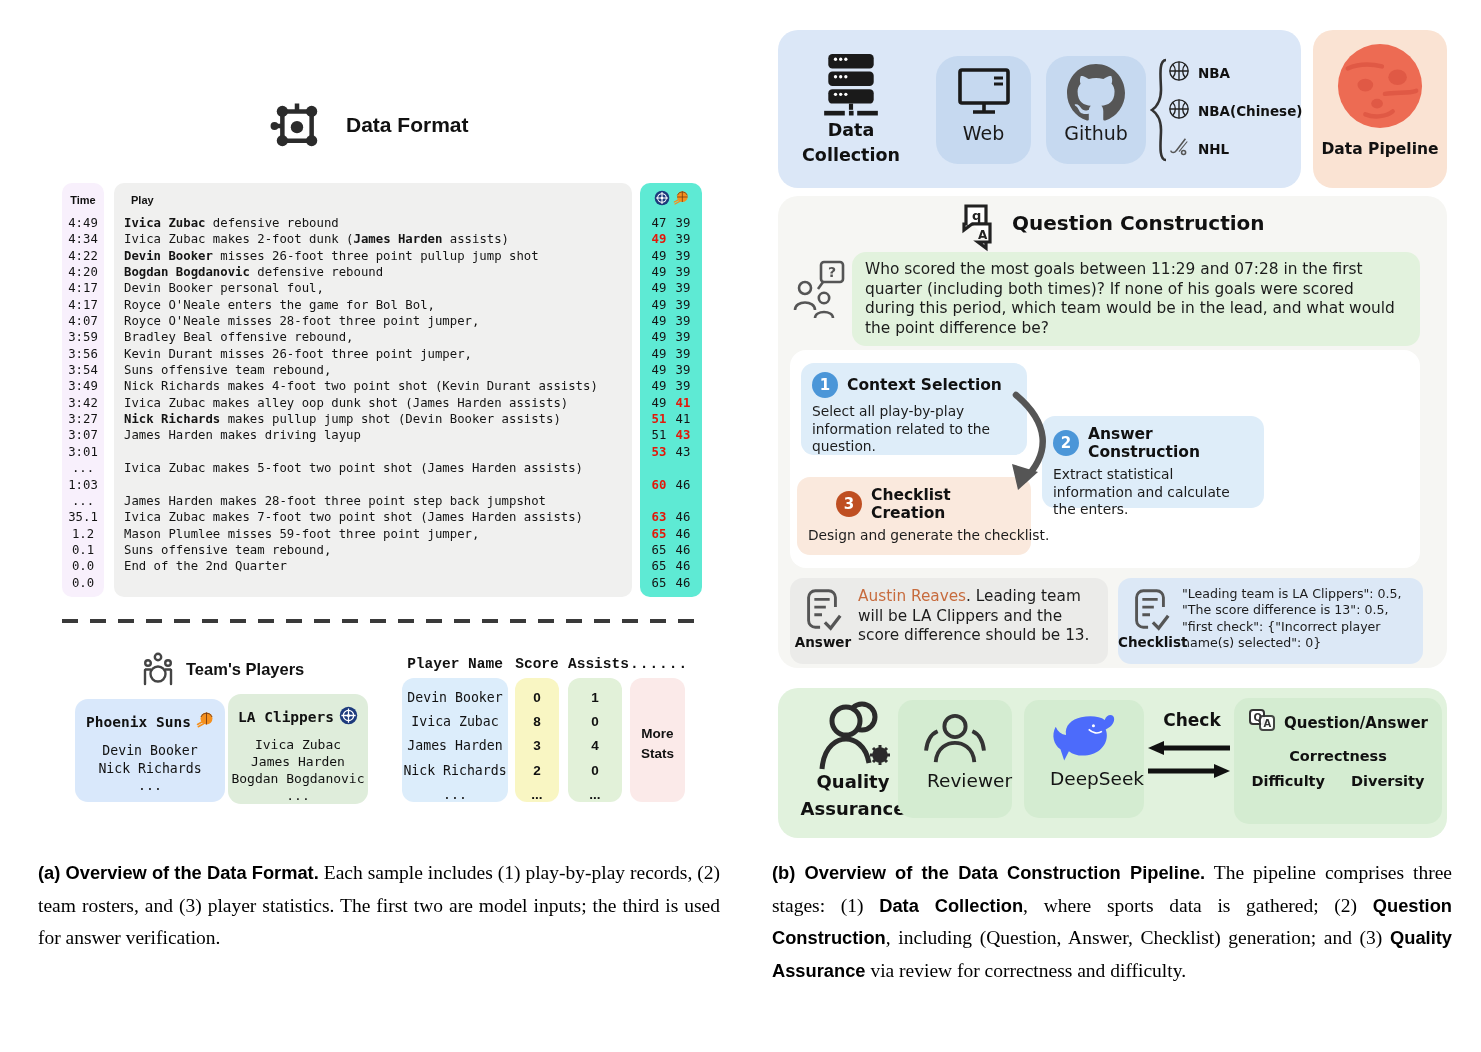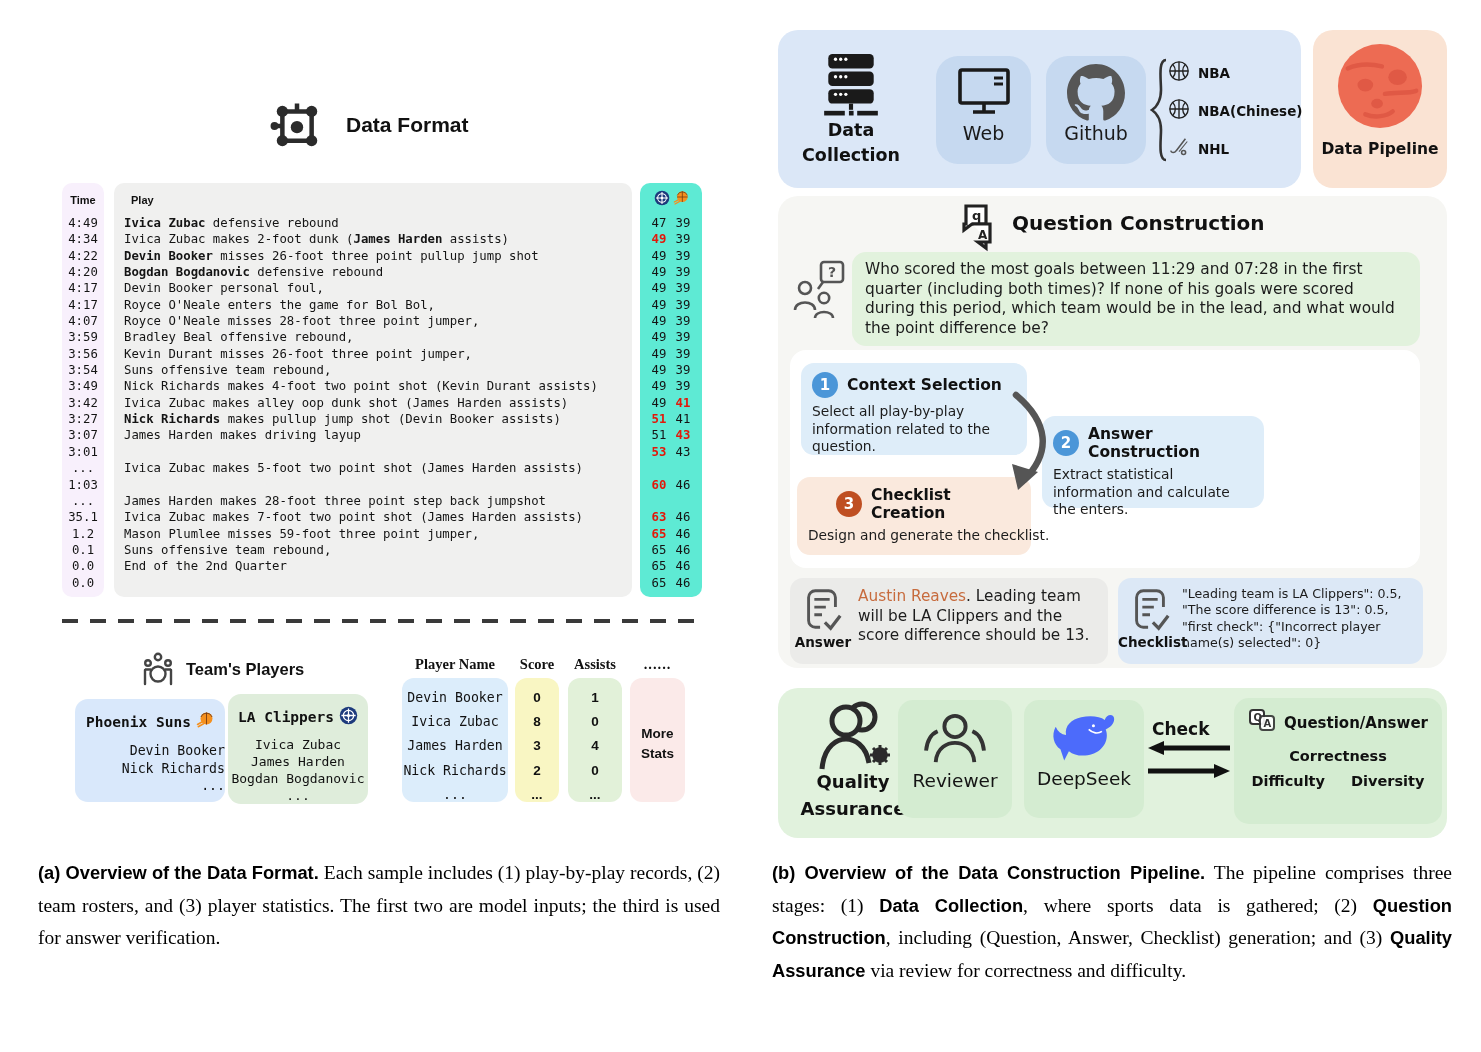--- a/index.html
+++ b/index.html
@@ -23,21 +23,21 @@
   .score-row span{display:inline-block;width:24px;text-align:center;}
   .red{color:#e2180a;font-weight:700;}
   
   .dashline{position:absolute;left:62px;top:619px;width:640px;height:3.5px;
             background:repeating-linear-gradient(90deg,#3a3a3a 0 16px,transparent 16px 28px);}
   .sec-title{font-family:"Liberation Sans",sans-serif;font-weight:700;font-size:16.5px;}
   .teambox{position:absolute;border-radius:13px;text-align:center;font-family:"DejaVu Sans Mono",monospace;box-sizing:border-box;}
   .teambox .tb-title{font-weight:700;font-size:14.5px;margin-top:12px;display:flex;justify-content:center;align-items:center;gap:5px;}
   .teambox .tb-players{margin-top:10px;font-size:13.2px;line-height:17.5px;}
   .statcol{position:absolute;border-radius:12px;top:678px;height:124px;box-sizing:border-box;padding-top:8px;text-align:center;}
-  .stat-hdr{position:absolute;top:656px;font-family:Liberation Serif, serif;font-weight:700;font-size:14.5px;text-align:center;}
+  .stat-hdr{position:absolute;top:656px;font-family:Liberation Mono, monospace;font-weight:700;font-size:14.5px;text-align:center;}
   .stat-name-row{height:24.2px;line-height:24.2px;font-family:"DejaVu Sans Mono",monospace;font-size:13.2px;white-space:nowrap;}
   .stat-num-row{height:24.2px;line-height:24.2px;font-family:"Liberation Sans",sans-serif;font-weight:700;font-size:13.5px;}
   
   .caption{position:absolute;font-family:"Liberation Serif",serif;font-size:19.5px;line-height:32.5px;color:#000;text-align:justify;}
   .caption .rb{font-family:"Liberation Sans",sans-serif;font-weight:700;font-size:18.3px;}
   
   .bigpanel{position:absolute;border-radius:20px;}
   .dc-panel{left:778px;top:30px;width:523px;height:158px;background:#dbe7f7;}
   .dp-panel{left:1313px;top:30px;width:134px;height:158px;background:#fae3d3;}
   .subbox{position:absolute;border-radius:22px;background:#c6d9f0;text-align:center;box-sizing:border-box;}
@@ -61,24 +61,24 @@
   .step-title{font-weight:700;font-size:15.5px;}
   .step-desc{margin-top:5px;font-size:13.8px;line-height:17.5px;color:#1c1c1c;}
   .ans-box{position:absolute;left:790px;top:578px;width:318px;height:86px;background:#ebebe9;border-radius:13px;}
   .chk-box{position:absolute;left:1118px;top:578px;width:305px;height:86px;background:#dce8f6;border-radius:13px;}
   .doc-label{position:absolute;font-weight:700;font-size:13.5px;text-align:center;}
   .ans-text{position:absolute;left:858px;top:587px;width:246px;font-size:15.3px;line-height:19.6px;color:#1c1c1c;}
   .hl-orange{color:#c76b3d;}
   .chk-text{position:absolute;left:1182px;top:586px;width:234px;font-size:12.6px;line-height:16.4px;color:#1c1c1c;}
   .qa-panel{left:778px;top:688px;width:669px;height:150px;background:#e1f2dd;}
   .greenbox{position:absolute;border-radius:15px;background:#d4ecd1;text-align:center;box-sizing:border-box;}
-  .gb-label{font-size:18.5px;color:#141414;}
+  .gb-label{font-size:18.5px;color:#141414;text-align:right;}
   .qa2-title{font-weight:700;font-size:15px;}
   .qa2-line{font-weight:700;font-size:14.5px;}
-  .checklbl{position:absolute;left:1152px;top:710px;width:80px;font-weight:700;font-size:17px;margin-top:9px;}
+  .checklbl{position:absolute;left:1152px;top:710px;width:80px;text-align:center;font-weight:700;font-size:17px;}
 </style>
 </head>
 <body>
 
 <div id="canvas">
 
   <div class="abs" style="left:270px;top:99px;width:54px;height:54px;">
     <svg width="54" height="54" viewBox="0 0 48 48">
       <rect x="11" y="11" width="26" height="26" rx="3" fill="none" stroke="#2b2b2b" stroke-width="4"></rect>
       <path d="M4 24 H11 M24 4 V11" stroke="#2b2b2b" stroke-width="4"></path>
@@ -195,21 +195,21 @@
       <circle cx="20" cy="7" r="3.2"></circle>
         <circle cx="10" cy="13" r="2.8"></circle>
         <circle cx="30" cy="13" r="2.8"></circle>
       <circle cx="20" cy="24" r="7.5"></circle>
       <path d="M7 20 v14 M33 20 v14" stroke-linecap="round"></path>
       <path d="M7 19.5 H13 M27 19.5 H33"></path>
     </svg>
   </div>
   <div class="abs sec-title" style="left:186px;top:660px;">Team's Players</div>
 
-  <div class="teambox" style="left:75px;top:699px;width:150px;height:103px;background:#d9e8fb;text-align:right;">
+  <div class="teambox" style="left:75px;top:699px;width:150px;height:103px;background:#d9e8fb;">
     <div class="tb-title">
       <span>Phoenix Suns</span>
       <span><svg width="18" height="18" viewBox="0 0 24 24">
             <path d="M2 18 L9 14 M3 21 L10 17" stroke="#f5901e" stroke-width="2" stroke-linecap="round"></path>
             <circle cx="14" cy="10" r="8" fill="#f5901e"></circle>
             <path d="M6.5 8 A8 8 0 0 1 21.5 8 M14 2 V18" stroke="#6b3410" stroke-width="1.1" fill="none"></path>
           </svg></span>
     </div>
     <div class="tb-players">
         <div class="">Devin Booker</div>

